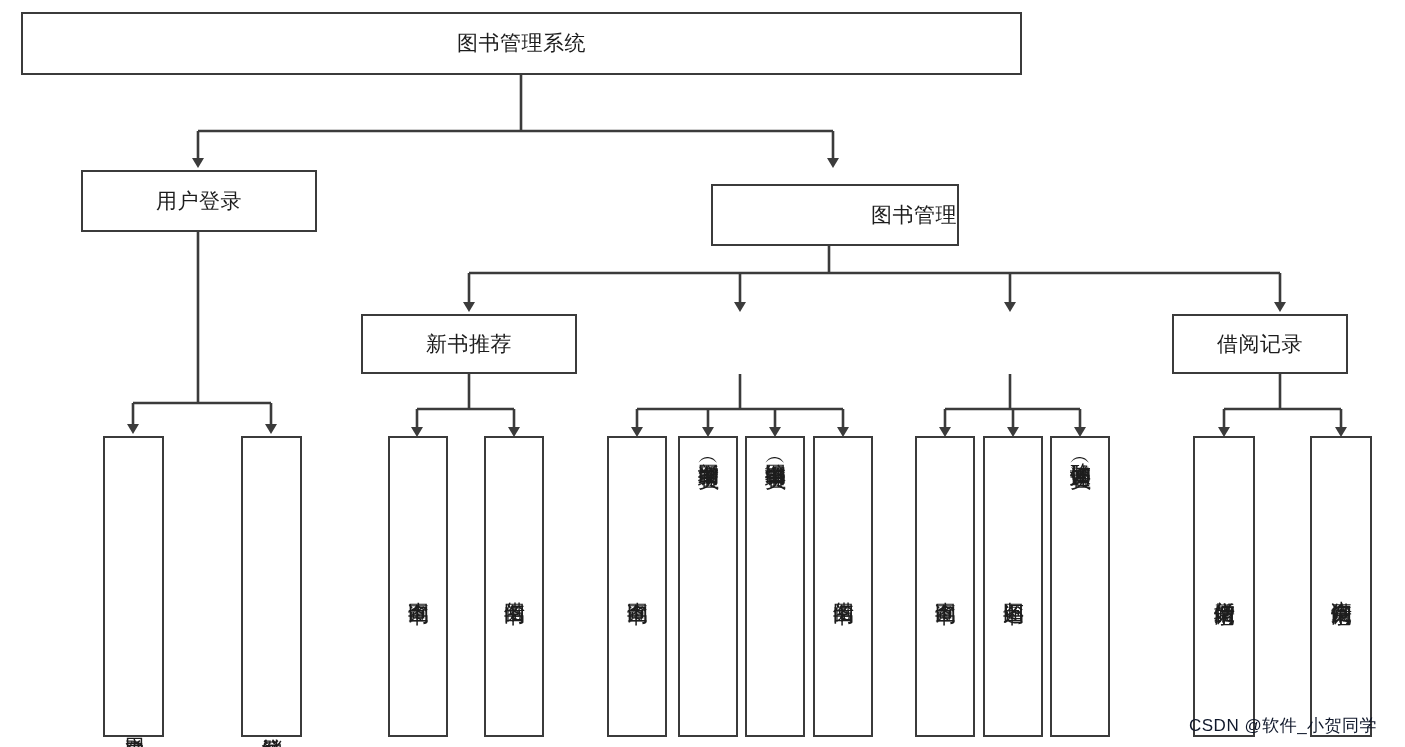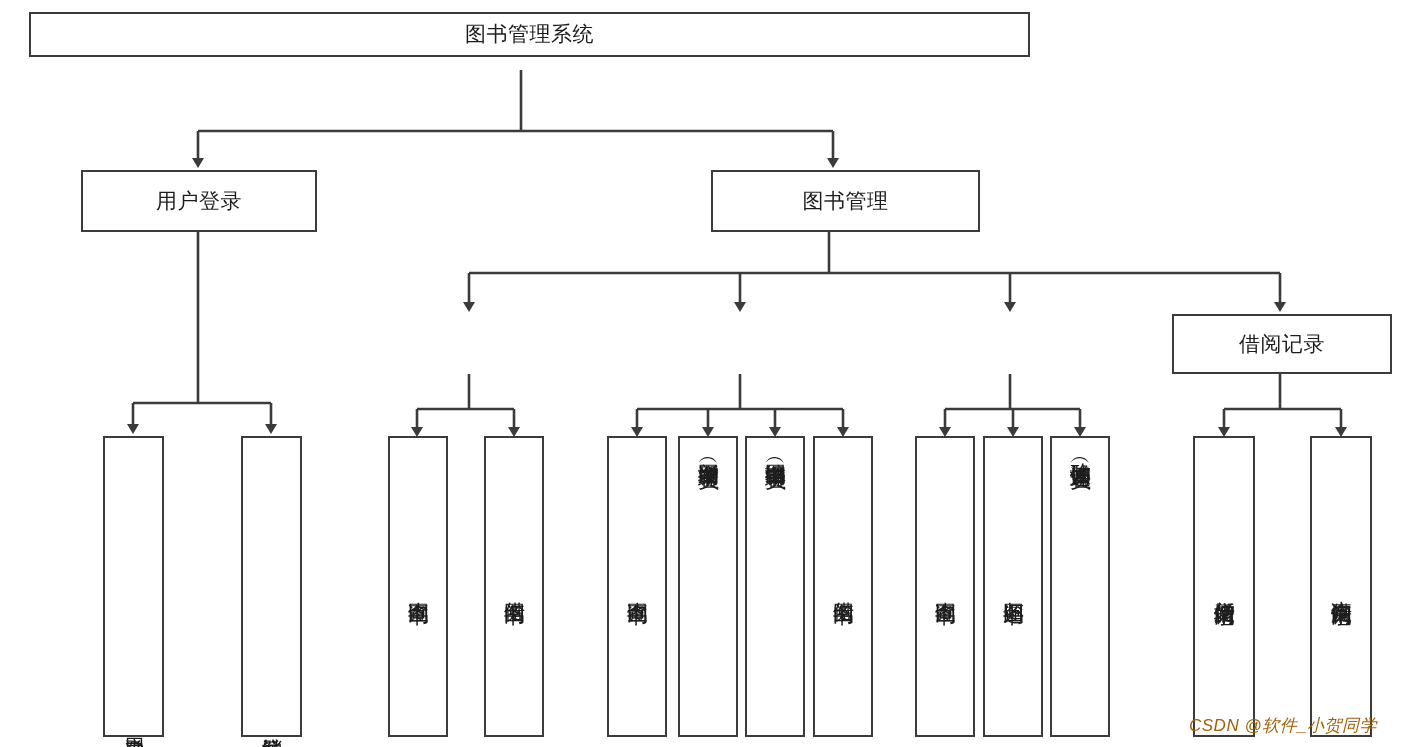--- a/index.html
+++ b/index.html
@@ -67,25 +67,24 @@
     font-size: 21px;
     line-height: 1.18;
     letter-spacing: 1px;
     white-space: nowrap;
   }
   .watermark {
     position: absolute;
     left: 1189px;
     top: 714px;
     font-size: 17px;
-    color: #a16207;
+    color: #0f172a;
     letter-spacing: 0.5px;
     white-space: nowrap;
     z-index: 5;
-    font-style: italic;
   }
 </style>
 </head>
 <body>
 
 <div id="canvas">
 
   <svg id="edge-layer" viewBox="0 0 1405 747" xmlns="http://www.w3.org/2000/svg">
     <defs>
       <marker id="arrow" markerWidth="10" markerHeight="12" refX="1" refY="6" orient="auto" markerUnits="userSpaceOnUse">
@@ -129,32 +128,35 @@
       <path d="M1013,409 L1013,428" marker-end="url(#arrow)"></path>
       <path d="M1080,409 L1080,428" marker-end="url(#arrow)"></path>
 
       <path d="M1280,374 L1280,409"></path>
       <path d="M1224,409 L1341,409"></path>
       <path d="M1224,409 L1224,428" marker-end="url(#arrow)"></path>
       <path d="M1341,409 L1341,428" marker-end="url(#arrow)"></path>
     </g>
   </svg>
 
-  <div class="node horiz" style="left:21px; top:12px; width:1001px; height:45px;margin-left:8px;">
+  <div class="node horiz" style="left:21px; top:12px; width:1001px; height:63px;">
     <span class="node-label">图书管理系统</span>
   </div>
 
   <div class="node horiz" style="left:81px; top:170px; width:236px; height:62px;">
     <span class="node-label">用户登录</span>
   </div>
-  <div class="node horiz" style="left:711px; top:170px; width:269px; height:62px;">
+  <div class="node horiz" style="left:711px; top:184px; width:248px; height:62px;justify-content:flex-end;">
     <span class="node-label">图书管理</span>
   </div>
 
-  <div class="node horiz" style="left:1172px; top:314px; width:220px; height:60px;">
+  <div class="node horiz" style="left:361px; top:314px; width:216px; height:60px;">
+    <span class="node-label">新书推荐</span>
+  </div>
+  <div class="node horiz" style="left:1172px; top:314px; width:176px; height:60px;">
     <span class="node-label">借阅记录</span>
   </div>
 
   <div class="node vert bottomed" style="left:103px; top:436px; width:61px; height:301px;">
     <span class="node-label">用户登录</span>
   </div>
   <div class="node vert bottomed" style="left:241px; top:436px; width:61px; height:301px;">
     <span class="node-label">注销登录</span>
   </div>
 

